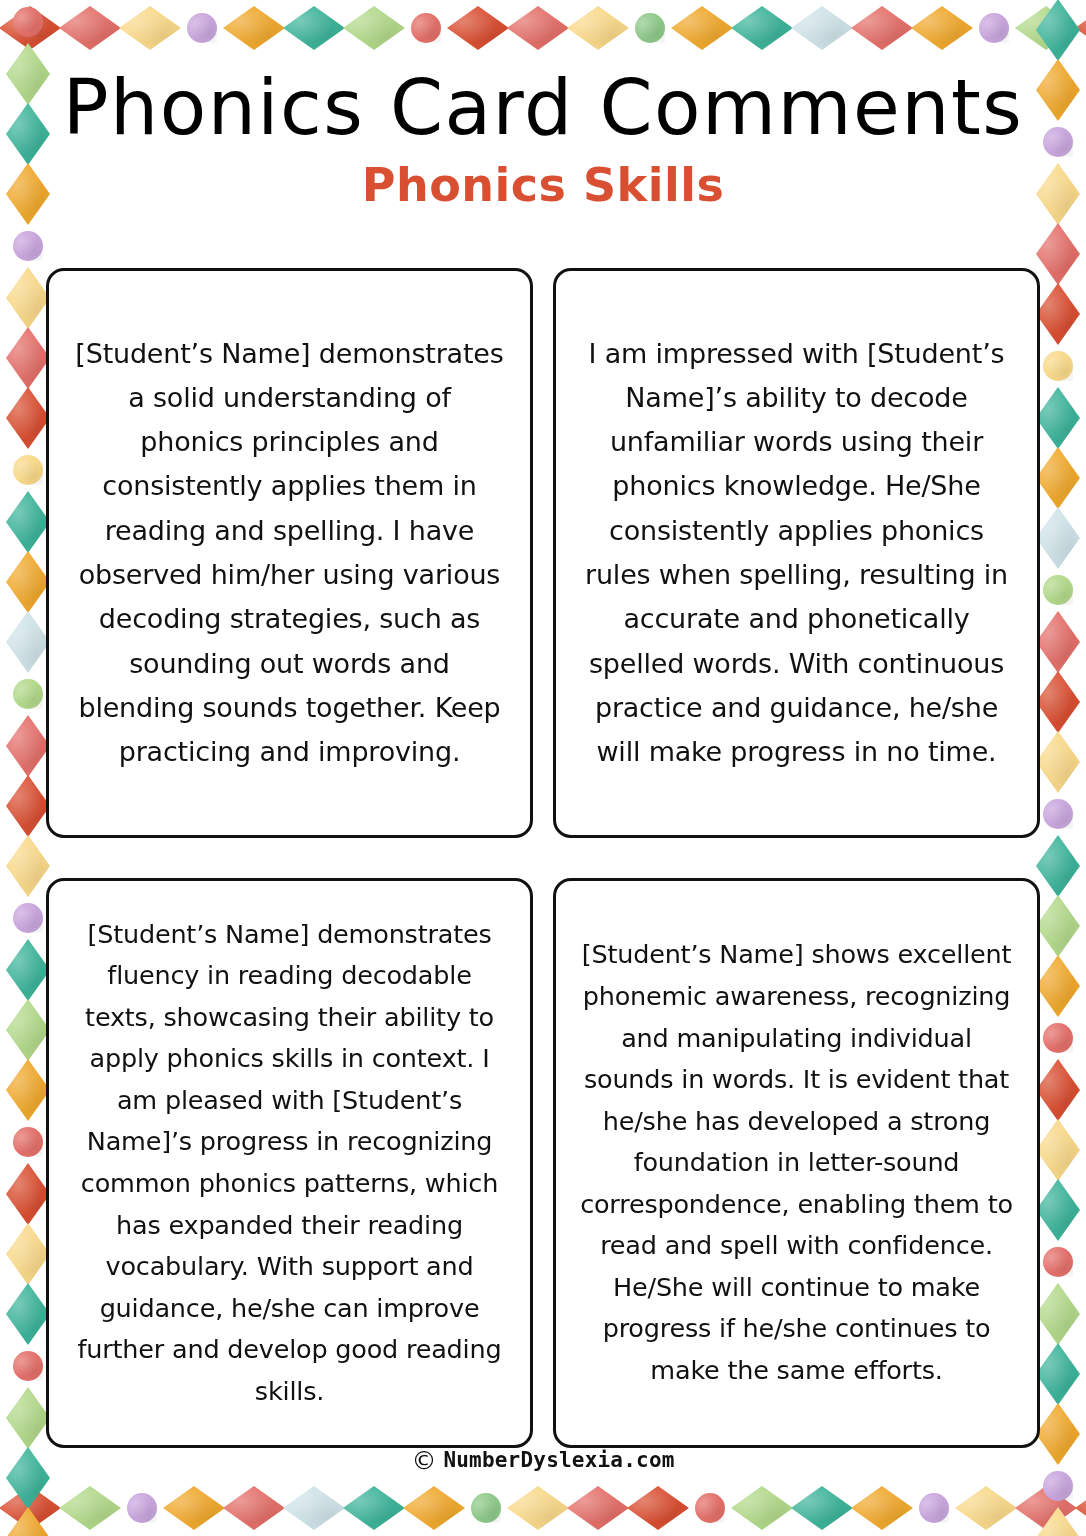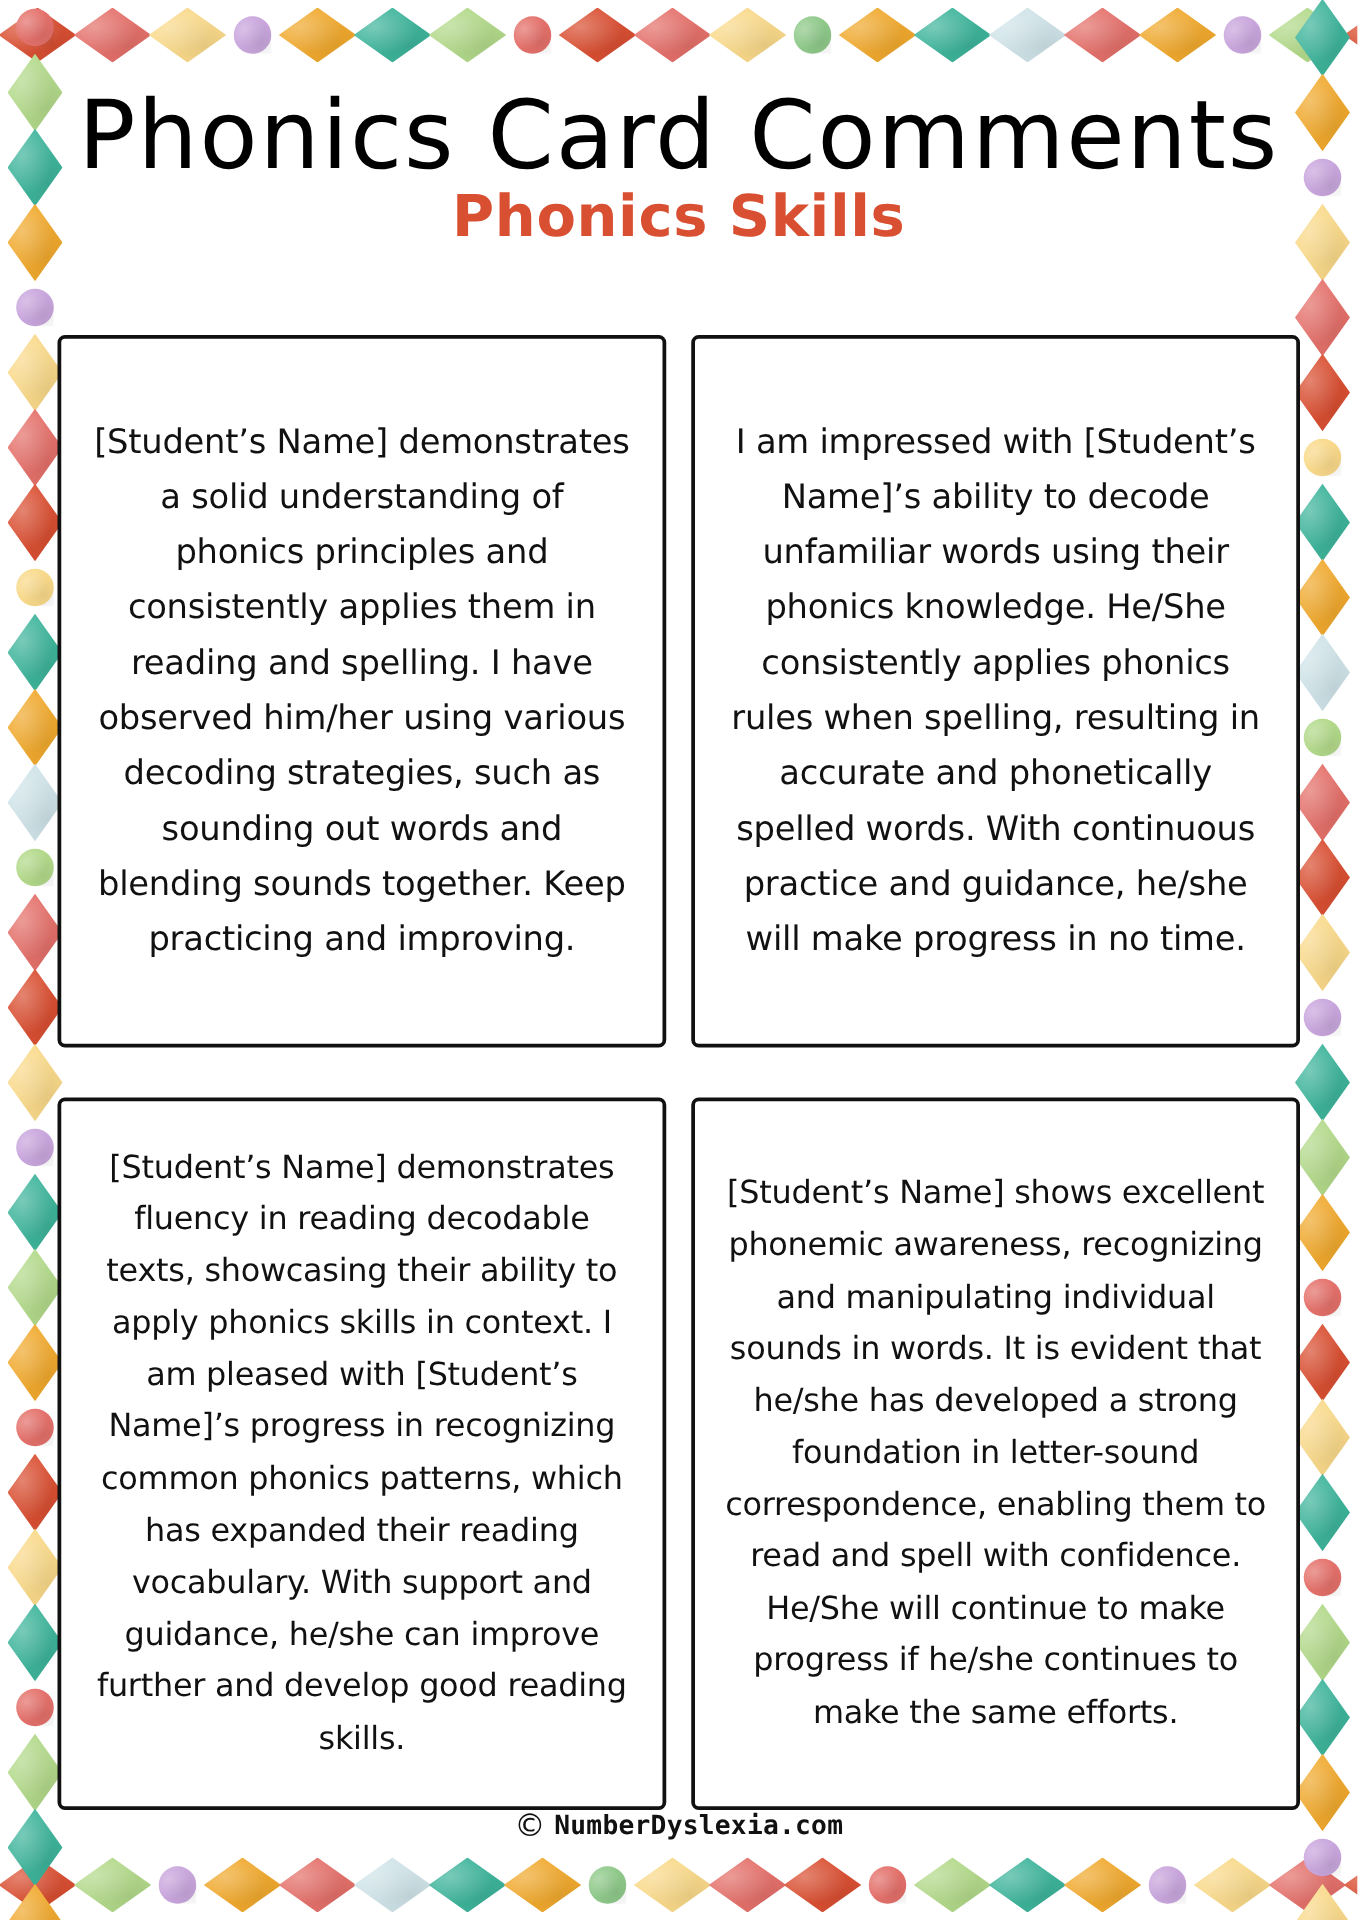--- a/index.html
+++ b/index.html
@@ -71,20 +71,21 @@
   .main-title {
     font-family: "DejaVu Sans", sans-serif;
     font-size: 76px;
     font-weight: 400;
     letter-spacing: 1.5px;
     color: #000000;
     line-height: 1.05;
     white-space: nowrap;
   }
   .sub-title {
+    margin-top: 12px;
     font-family: "DejaVu Sans", sans-serif;
     font-size: 46px;
     font-weight: 700;
     letter-spacing: 0.5px;
     color: #d94f32;
     line-height: 1.1;
   }
 
   
   .cards {
@@ -94,21 +95,21 @@
     width: 994px;
     height: 1180px;
     display: grid;
     grid-template-columns: 487px 487px;
     grid-template-rows: 570px 570px;
     column-gap: 20px;
     row-gap: 40px;
   }
   .card {
     border: 3px solid #111111;
-    border-radius: 6px;
+    border-radius: 18px;
     background: #ffffff;
     display: flex;
     align-items: center;
     justify-content: center;
     padding: 22px 24px;
     overflow: hidden;
   }
   .card-text {
     font-family: "DejaVu Sans", sans-serif;
     font-size: 27px;

